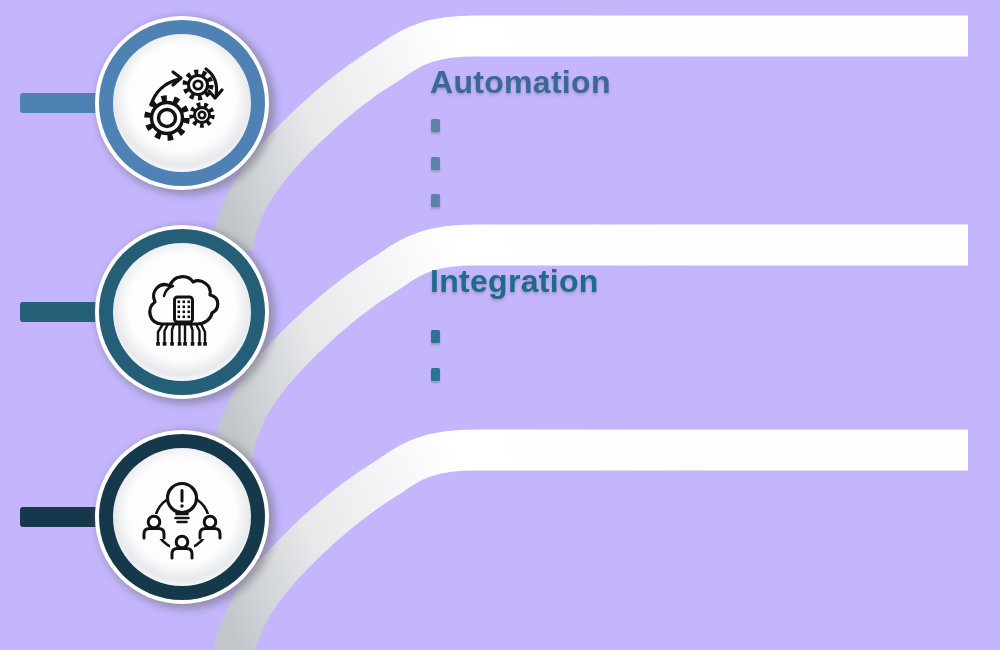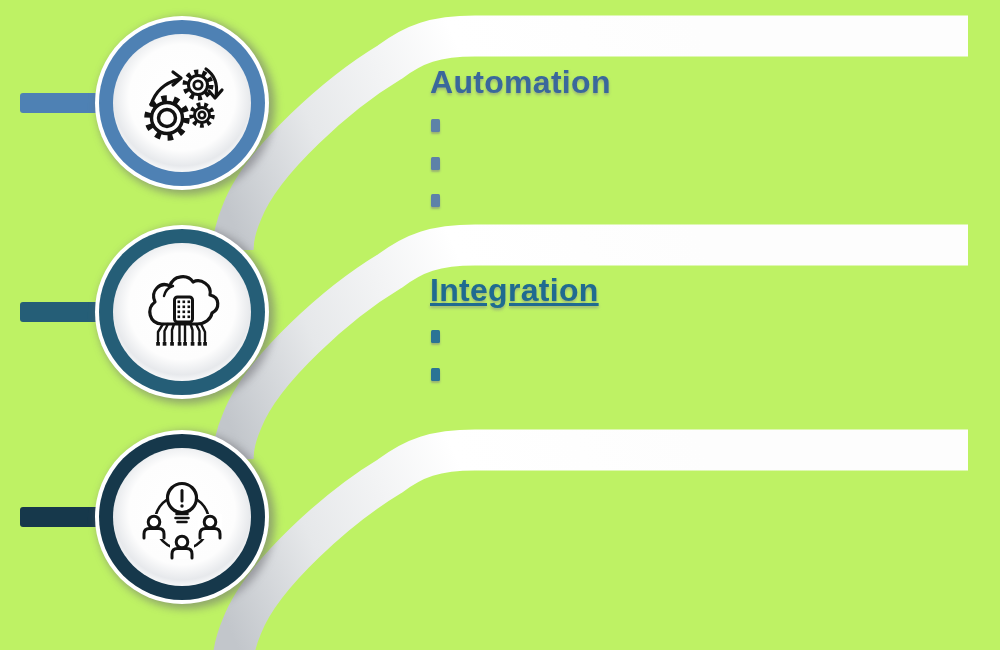--- a/index.html
+++ b/index.html
@@ -1,35 +1,35 @@
 <!DOCTYPE html>
 <html><head>
 <meta charset="utf-8">
 <style>
   html,body{margin:0;padding:0;background:#000;}
   .stage{
     position:relative;
     width:1000px;height:650px;
-    background:#bef264;
+    background:#c4b5fd;
     overflow:hidden;
     font-family:"Liberation Sans", sans-serif;
   }
   .scene{position:absolute;left:0;top:0;}
   .title{
     position:absolute;
     left:430px;
     font-size:32px;
     font-weight:700;
     letter-spacing:0.3px;
     line-height:1;
     text-shadow:0 2px 3px rgba(125,125,138,0.55);
     white-space:nowrap;
   }
   .title.r1{top:66px;color:#3A689B;}
-  .title.r2{top:274px;color:#1F6B90;text-decoration:underline;}
+  .title.r2{top:265px;color:#1F6B90;}
   .title.r3{top:475px;color:#1C4860;}
   .bullet{
     position:absolute;
     left:431px;
     width:9px;height:13px;
     border-radius:1.5px;
     box-shadow:0 2px 2px rgba(120,120,130,0.5);
   }
   .bullet.b-r1{background:#5D82A8;}
   .bullet.b-r2{background:#2B7495;}

